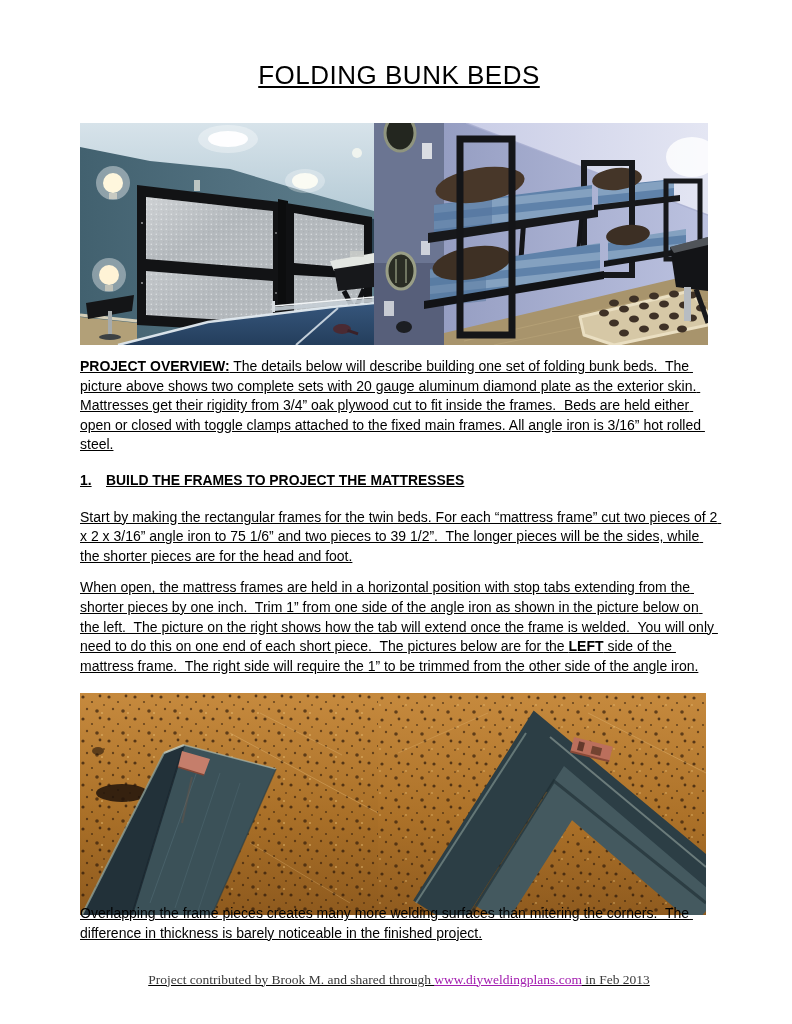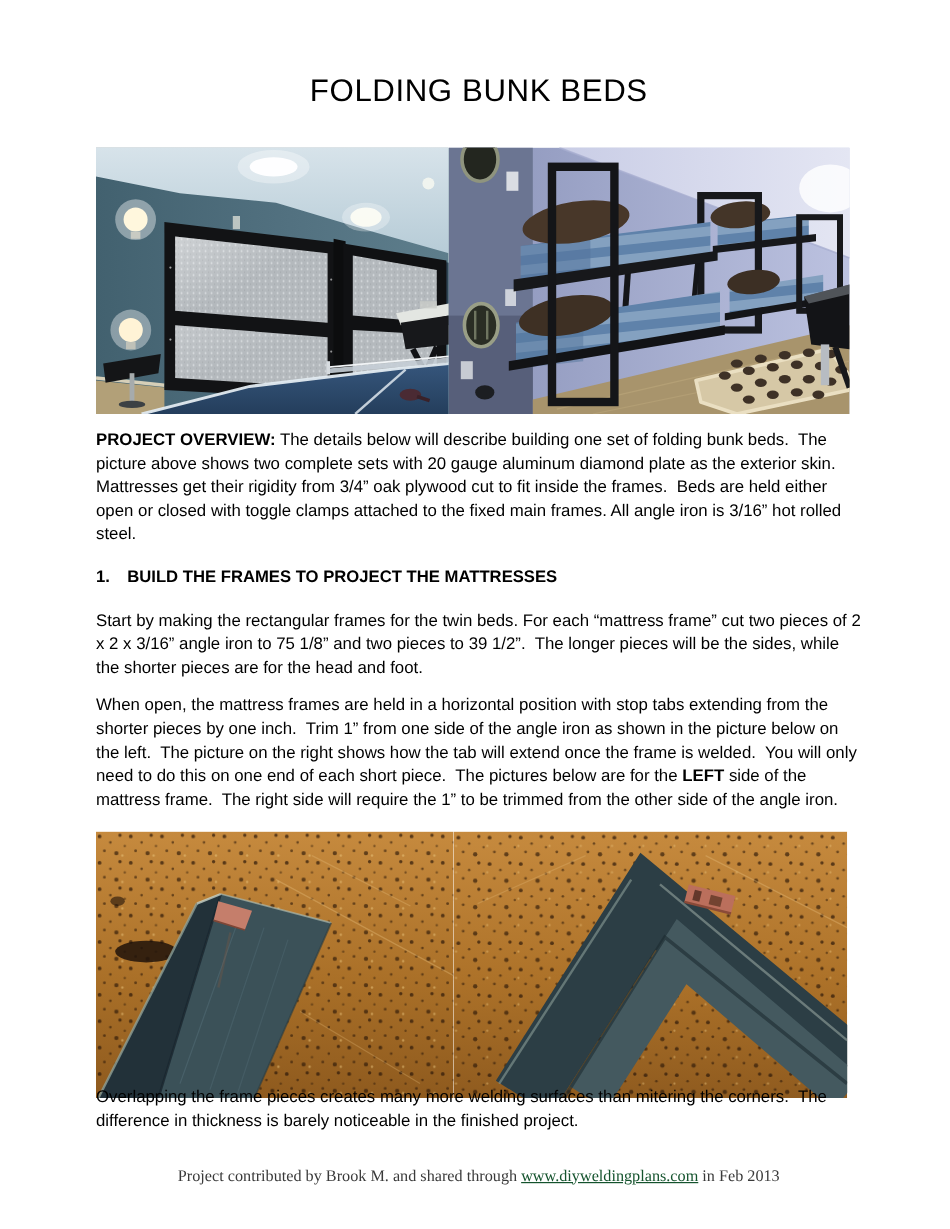--- a/index.html
+++ b/index.html
@@ -1,20 +1,21 @@
 <!DOCTYPE html>
 <html><head>
 <meta charset="utf-8">
 <style>
   * { box-sizing: border-box; }
   html, body { margin: 0; padding: 0; background: #ffffff; }
   .page {
     width: 792px; height: 1024px; position: relative; overflow: hidden;
     background: #ffffff; color: #000;
     font-family: "Liberation Sans", sans-serif;
+    text-decoration: underline;
   }
   .content { width: 638px; margin-left: 80px; }
   .doc-title {
     margin: 0; padding-top: 60px; text-align: center;
     font-size: 26px; font-weight: 400; letter-spacing: .5px; line-height: 30px;
   }
   .photo-row { display: flex; margin-top: 33px; }
   .photo-row.bottom { margin-top: 17px; }
   figure.photo { margin: 0; padding: 0; }
   figure.photo svg { display: block; }
@@ -32,21 +33,21 @@
   }
   .section-heading .num { width: 26px; flex: 0 0 26px; }
   .para1 { margin-top: 17px; }
   .para2 { margin-top: 12px; }
   .caption { margin-top: -11px; position: relative; z-index: 2; }
   .page-footer {
     margin-top: 28px; text-align: center;
     font-family: "Liberation Serif", serif;
     font-size: 13.5px; color: #3a3a3a;
   }
-  .page-footer a { color: #14532d; text-decoration: underline; cursor: pointer; }
+  .page-footer a { color: #a21caf; text-decoration: underline; cursor: pointer; }
 </style>
 </head>
 <body>
 
 <div class="page">
   <div class="content">
 
     <h1 class="doc-title">FOLDING BUNK BEDS</h1>
 
     <div class="photo-row">
@@ -209,21 +210,21 @@
       </figure>
     </div>
 
     <p class="overview"><span class="lead">PROJECT OVERVIEW:</span><span> The details below will describe building one set of folding bunk beds.  The picture above shows two complete sets with 20 gauge aluminum diamond plate as the exterior skin. Mattresses get their rigidity from 3/4” oak plywood cut to fit inside the frames.  Beds are held either open or closed with toggle clamps attached to the fixed main frames. All angle iron is 3/16” hot rolled steel.</span></p>
 
     <div class="section-heading">
       <span class="num">1.</span>
       <span>BUILD THE FRAMES TO PROJECT THE MATTRESSES</span>
     </div>
 
-    <p class="para1">Start by making the rectangular frames for the twin beds. For each “mattress frame” cut two pieces of 2 x 2 x 3/16” angle iron to 75 1/8” and two pieces to 39 1/2”.  The longer pieces will be the sides, while the shorter pieces are for the head and foot.</p>
+    <p class="para1">Start by making the rectangular frames for the twin beds. For each “mattress frame” cut two pieces of 2 x 2 x 3/16” angle iron to 75 1/6” and two pieces to 39 1/2”.  The longer pieces will be the sides, while the shorter pieces are for the head and foot.</p>
 
     <p class="para2"><span>When open, the mattress frames are held in a horizontal position with stop tabs extending from the shorter pieces by one inch.  Trim 1” from one side of the angle iron as shown in the picture below on the left.  The picture on the right shows how the tab will extend once the frame is welded.  You will only need to do this on one end of each short piece.  The pictures below are for the </span><span class="b">LEFT</span><span> side of the mattress frame.  The right side will require the 1” to be trimmed from the other side of the angle iron.</span></p>
 
     <div class="photo-row bottom">
       <figure class="photo">
         <svg width="298" height="222" viewBox="0 0 298 222">
           <defs>
             <linearGradient id="p3floor" x1="0" y1="0" x2="0" y2="1">
               <stop offset="0" stop-color="#c68a3e"></stop>
                 <stop offset="0.55" stop-color="#aa7028"></stop>

